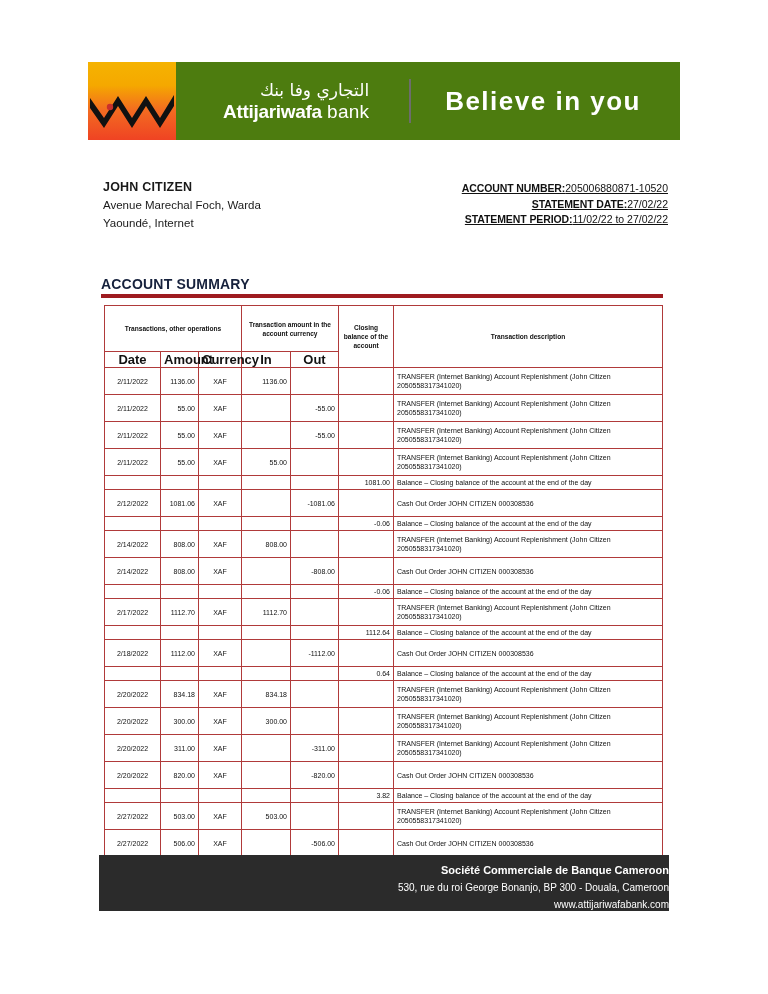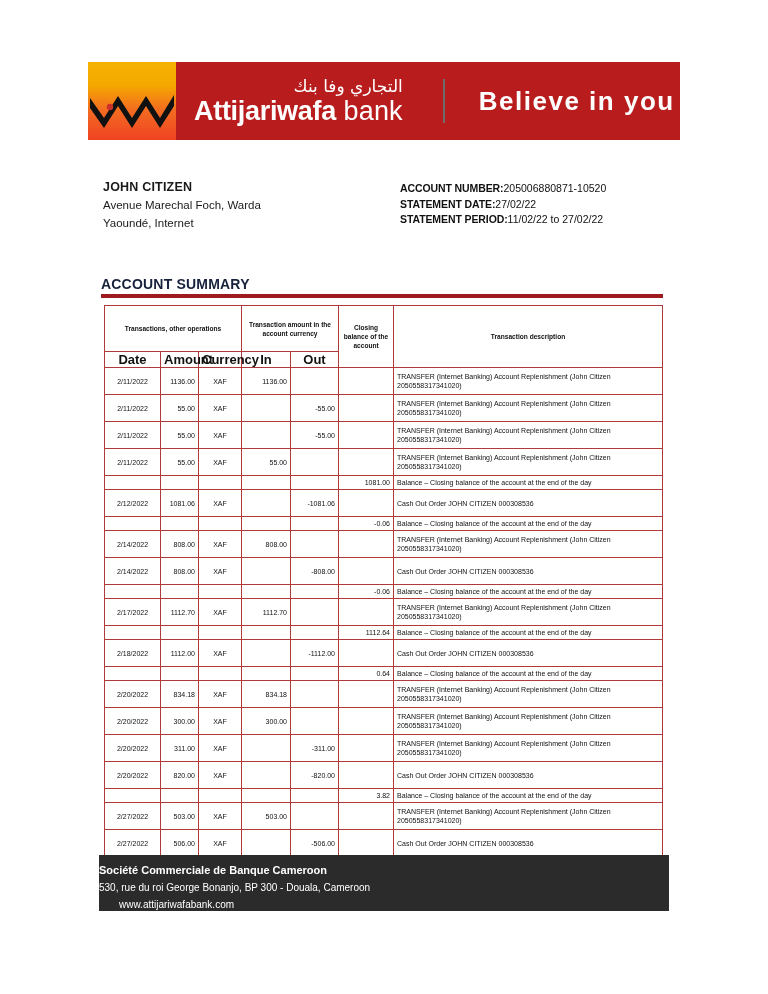--- a/index.html
+++ b/index.html
@@ -13,21 +13,21 @@
     width: 768px; height: 994px;
     background: #ffffff;
     overflow: hidden;
   }
 
   
   .banner {
     position: absolute;
     left: 88px; top: 62px;
     width: 592px; height: 78px;
-    background: #b91c1c;
+    background: #4d7c0f;
     display: flex;
     align-items: center;
   }
   .logo-mark {
     width: 88px; height: 78px;
     background: linear-gradient(180deg,
         #f5b301 0%, #f5a800 30%, #f36b21 62%, #ef4323 100%);
     position: relative;
     flex: 0 0 auto;
     overflow: hidden;
@@ -41,21 +41,21 @@
   }
   .wm-arabic {
     font-size: 17px;
     letter-spacing: 0.5px;
     color: #ffffff;
     text-align: right;
     direction: rtl;
     margin-bottom: 3px;
     font-family: "DejaVu Sans", sans-serif;
   }
-  .wm-latin { font-size: 27px; white-space: nowrap; }
+  .wm-latin { font-size: 19px; white-space: nowrap; margin-left: 29px; }
   .wm-latin .b { font-weight: bold; letter-spacing: -0.3px; }
   .wm-latin .l { font-weight: normal; letter-spacing: 0.2px; }
   .banner-divider {
     width: 2px; height: 44px;
     background: #6d6d6d;
     margin: 0 34px 0 40px;
     flex: 0 0 auto;
   }
   .tagline {
     color: #ffffff;
@@ -75,21 +75,21 @@
   }
   .party .name { font-weight: bold; font-size: 12.5px; letter-spacing: 0.2px; }
 
   .meta {
     position: absolute;
     left: 400px; top: 181px;
     width: 268px;
     font-size: 10.5px;
     color: #111111;
   }
-  .meta-row { display: flex; justify-content: flex-start; line-height: 15.5px; }
+  .meta-row { display: flex; justify-content: flex-end; line-height: 15.5px; text-decoration: underline; }
   .meta-row .k { font-weight: bold; letter-spacing: -0.1px; white-space: nowrap; }
   .meta-row .v { text-align: right; white-space: nowrap; }
 
   
   .sec-title {
     position: absolute;
     left: 101px; top: 276px;
     font-size: 14px;
     font-weight: bold;
     letter-spacing: 0.2px;
@@ -136,21 +136,21 @@
   .c-close  { text-align: right;  font-size: 7px; }
   .c-desc   { text-align: left;   font-size: 7px; padding-left: 4px; }
 
   
   .footer {
     position: absolute;
     left: 99px; top: 855px;
     width: 570px; height: 56px;
     background: #2b2b2b;
     color: #ffffff;
-    text-align: left;
+    text-align: right;
     padding-top: 7px;
   }
   .footer .f1 { font-size: 11px; font-weight: bold; line-height: 17px; }
   .footer .f2 { font-size: 10px; line-height: 17px; }
   .footer .f3 { font-size: 10px; line-height: 17px; margin-left: 20px; }
 </style>
 </head>
 <body>
 
 <div class="page">

